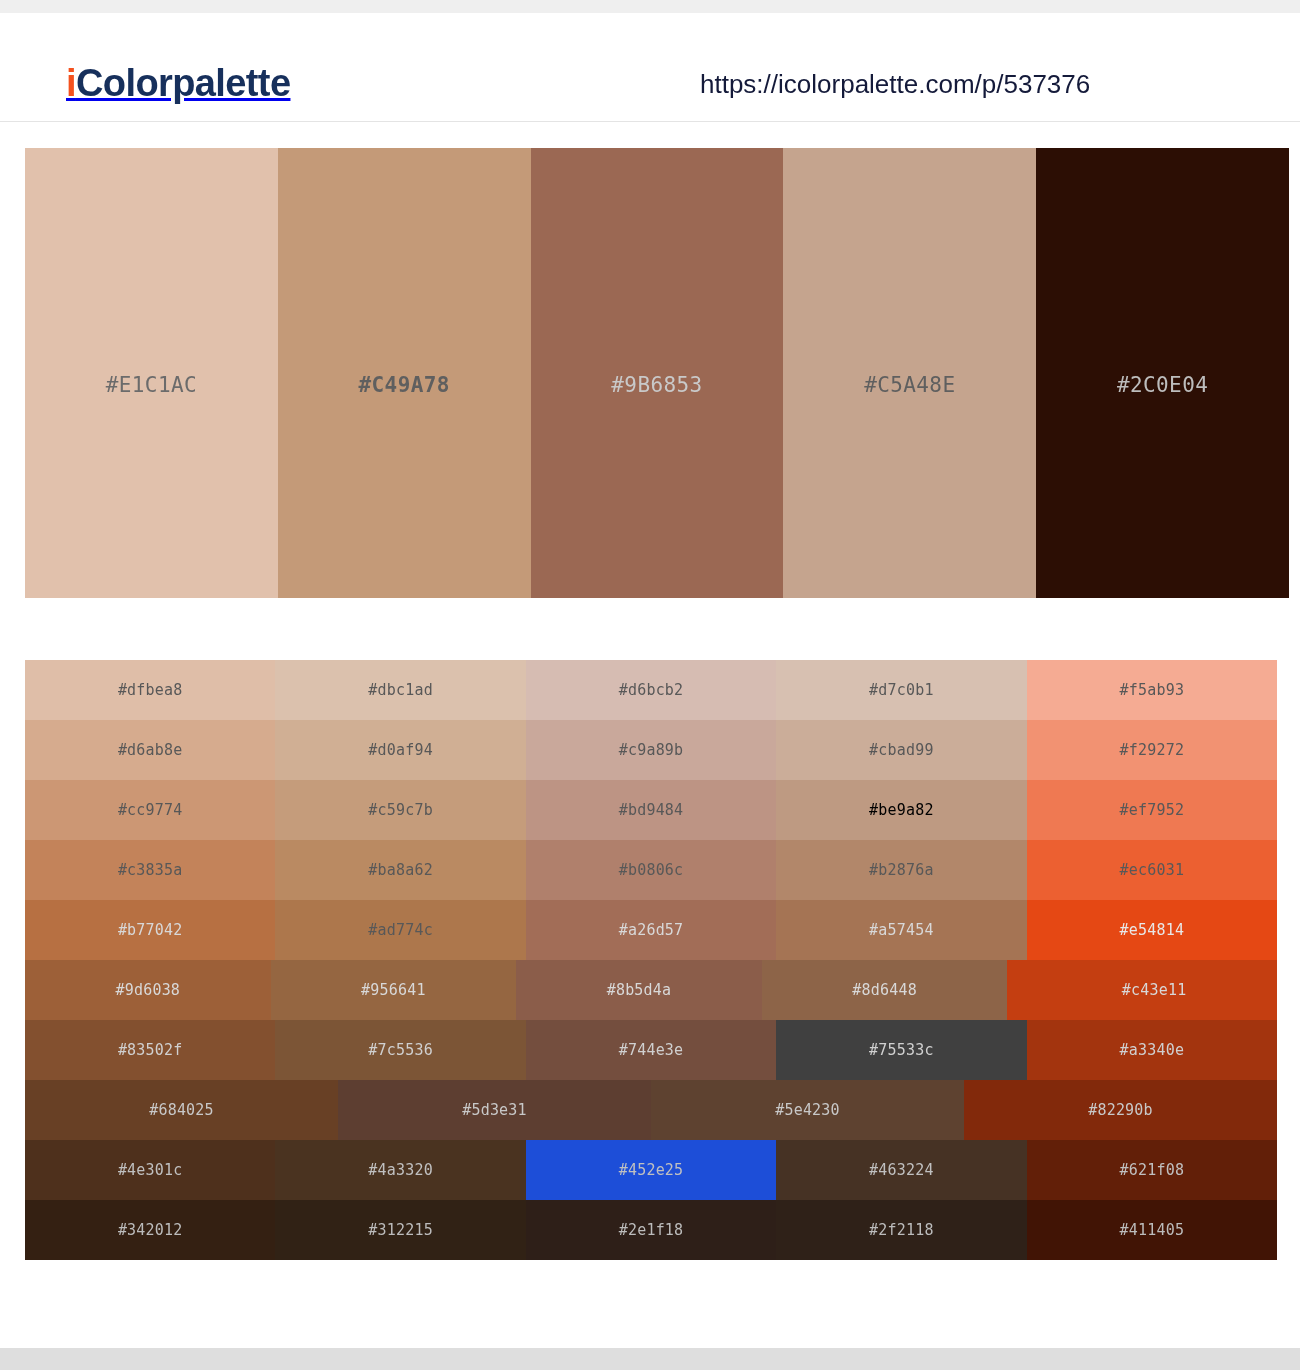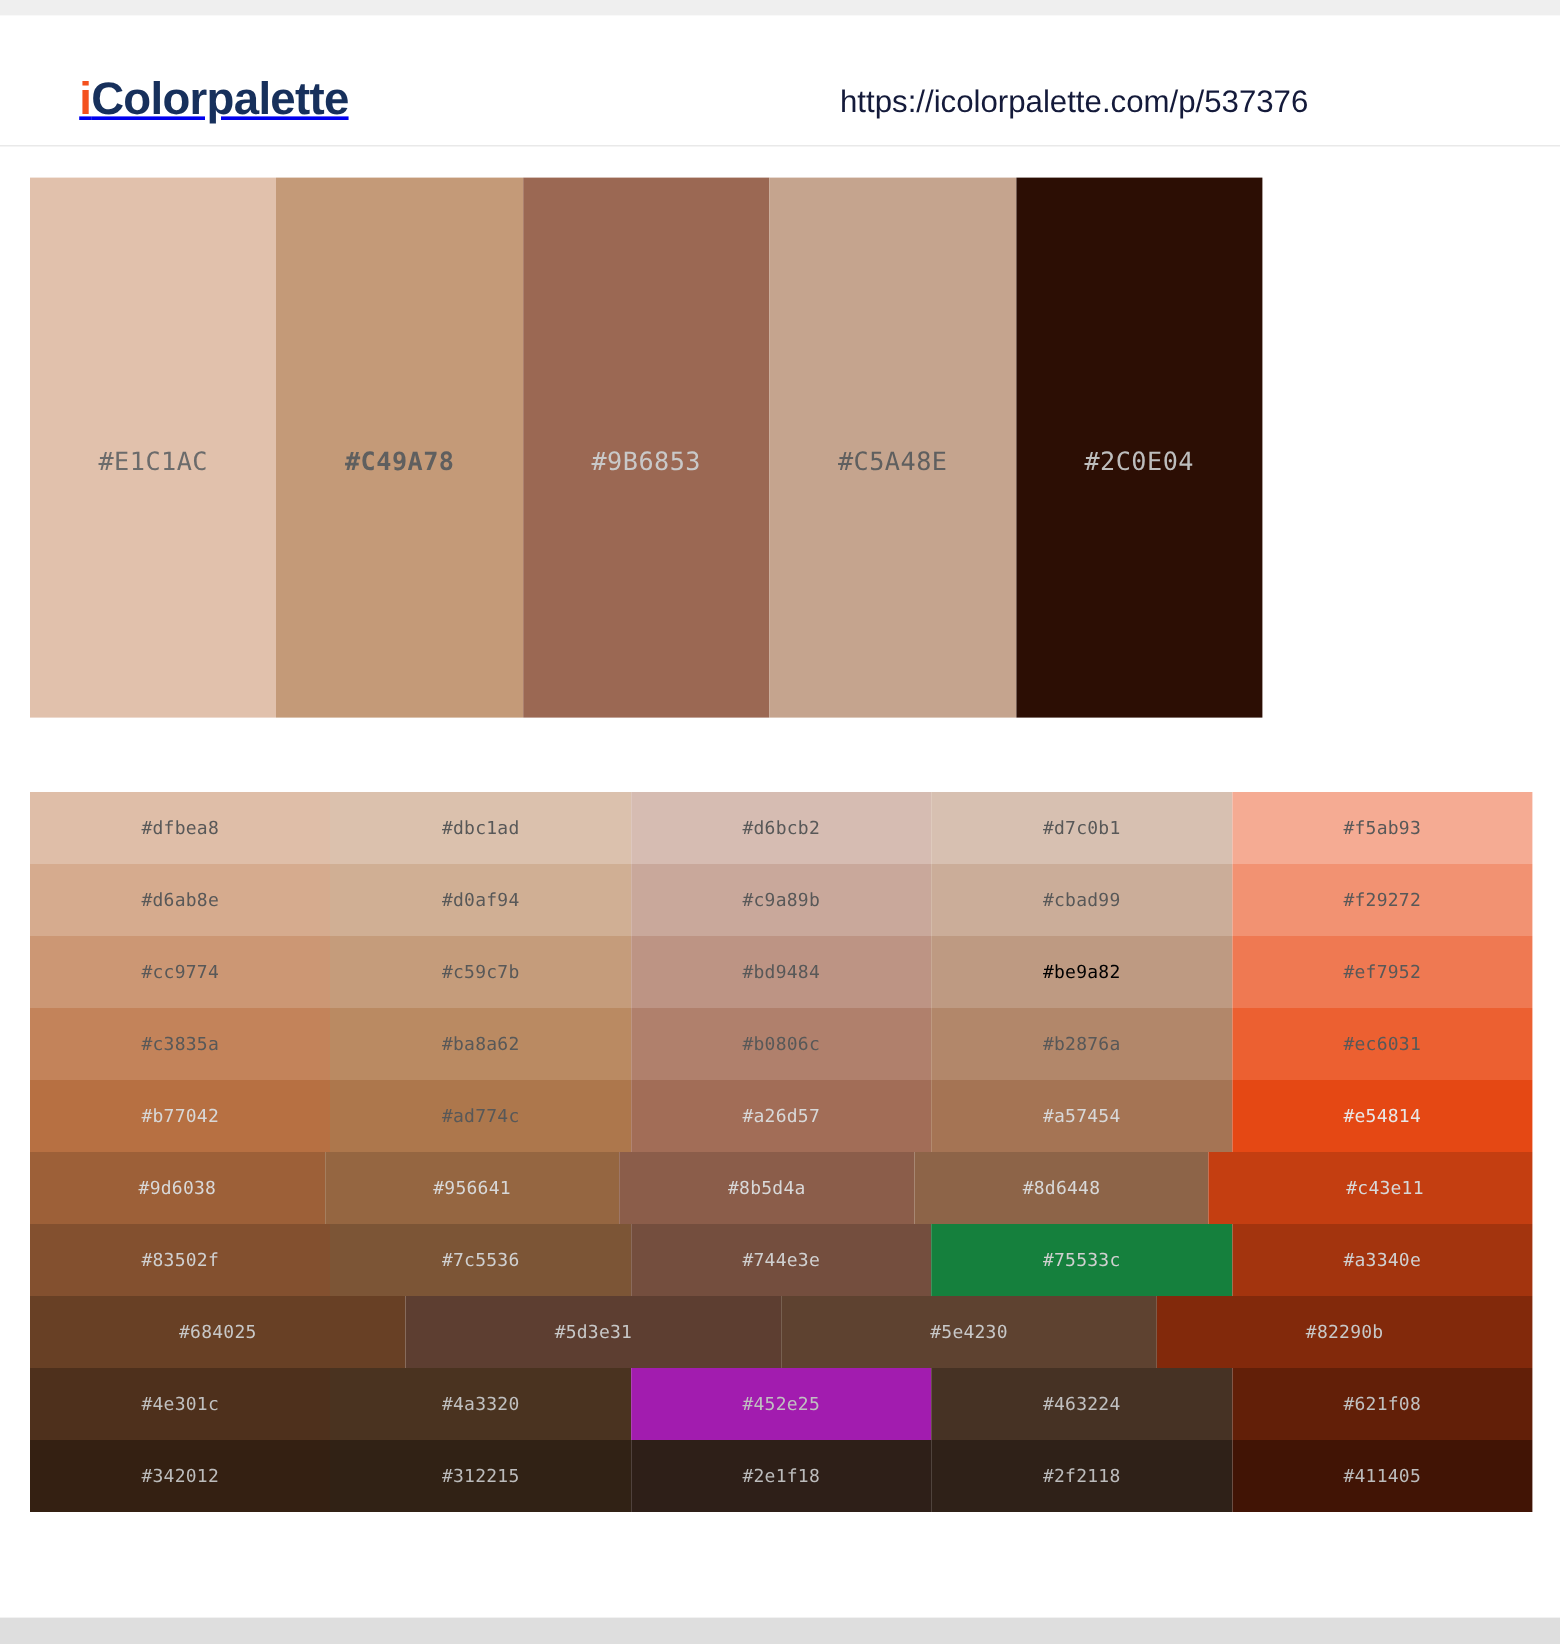--- a/index.html
+++ b/index.html
@@ -46,21 +46,21 @@
     color: #141a3a;
     white-space: nowrap;
     line-height: 32px;
     text-align: right;
   }
 
   
   .swatch-band {
     position: absolute;
     left: 25px; top: 148px;
-    width: 1027px; height: 450px;
+    width: 1264px; height: 450px;
     display: flex;
     border-radius: 14px;
   }
   .swatch {
     flex: 1 1 0;
     position: relative;
   }
   .swatch-label {
     position: absolute;
     left: 0; right: 0;
@@ -172,33 +172,33 @@
       <div class="shade-cell" style="background: rgb(157, 96, 56); color: rgb(216, 216, 216);">#9d6038</div>
       <div class="shade-cell" style="background: rgb(149, 102, 65); color: rgb(216, 216, 216);">#956641</div>
       <div class="shade-cell" style="background: rgb(139, 93, 74); color: rgb(216, 216, 216);">#8b5d4a</div>
       <div class="shade-cell" style="background: rgb(141, 100, 72); color: rgb(216, 216, 216);">#8d6448</div>
       <div class="shade-cell" style="background: rgb(196, 62, 17); color: rgb(216, 216, 216); padding-left: 24px;">#c43e11</div>
     </div>
     <div class="shade-row">
       <div class="shade-cell" style="background: rgb(131, 80, 47); color: rgb(208, 208, 208);">#83502f</div>
       <div class="shade-cell" style="background: rgb(124, 85, 54); color: rgb(208, 208, 208);">#7c5536</div>
       <div class="shade-cell" style="background: rgb(116, 78, 62); color: rgb(208, 208, 208);">#744e3e</div>
-      <div class="shade-cell" style="background: #15803d; color: rgb(208, 208, 208); text-align: center;">#75533c</div>
+      <div class="shade-cell" style="background: #404040; color: rgb(208, 208, 208); text-align: center;">#75533c</div>
       <div class="shade-cell" style="background: rgb(163, 52, 14); color: rgb(208, 208, 208);">#a3340e</div>
     </div>
     <div class="shade-row">
       <div class="shade-cell" style="background: rgb(104, 64, 37); color: rgb(200, 200, 200);">#684025</div>
       <div class="shade-cell" style="background: rgb(93, 62, 49); color: rgb(200, 200, 200);">#5d3e31</div>
       <div class="shade-cell" style="background: rgb(94, 66, 48); color: rgb(200, 200, 200);">#5e4230</div>
       <div class="shade-cell" style="background: rgb(130, 41, 11); color: rgb(200, 200, 200);">#82290b</div>
     </div>
     <div class="shade-row">
       <div class="shade-cell" style="background: rgb(78, 48, 28); color: rgb(192, 192, 192);">#4e301c</div>
       <div class="shade-cell" style="background: rgb(74, 51, 32); color: rgb(192, 192, 192);">#4a3320</div>
-      <div class="shade-cell" style="background: #a21caf; color: rgb(192, 192, 192);">#452e25</div>
+      <div class="shade-cell" style="background: #1d4ed8; color: rgb(192, 192, 192);">#452e25</div>
       <div class="shade-cell" style="background: rgb(70, 50, 36); color: rgb(192, 192, 192);">#463224</div>
       <div class="shade-cell" style="background: rgb(98, 31, 8); color: rgb(192, 192, 192);">#621f08</div>
     </div>
     <div class="shade-row">
       <div class="shade-cell" style="background: rgb(52, 32, 18); color: rgb(188, 188, 188);">#342012</div>
       <div class="shade-cell" style="background: rgb(49, 34, 21); color: rgb(188, 188, 188);">#312215</div>
       <div class="shade-cell" style="background: rgb(46, 31, 24); color: rgb(188, 188, 188);">#2e1f18</div>
       <div class="shade-cell" style="background: rgb(47, 33, 24); color: rgb(188, 188, 188);">#2f2118</div>
       <div class="shade-cell" style="background: rgb(65, 20, 5); color: rgb(188, 188, 188);">#411405</div>
     </div>

